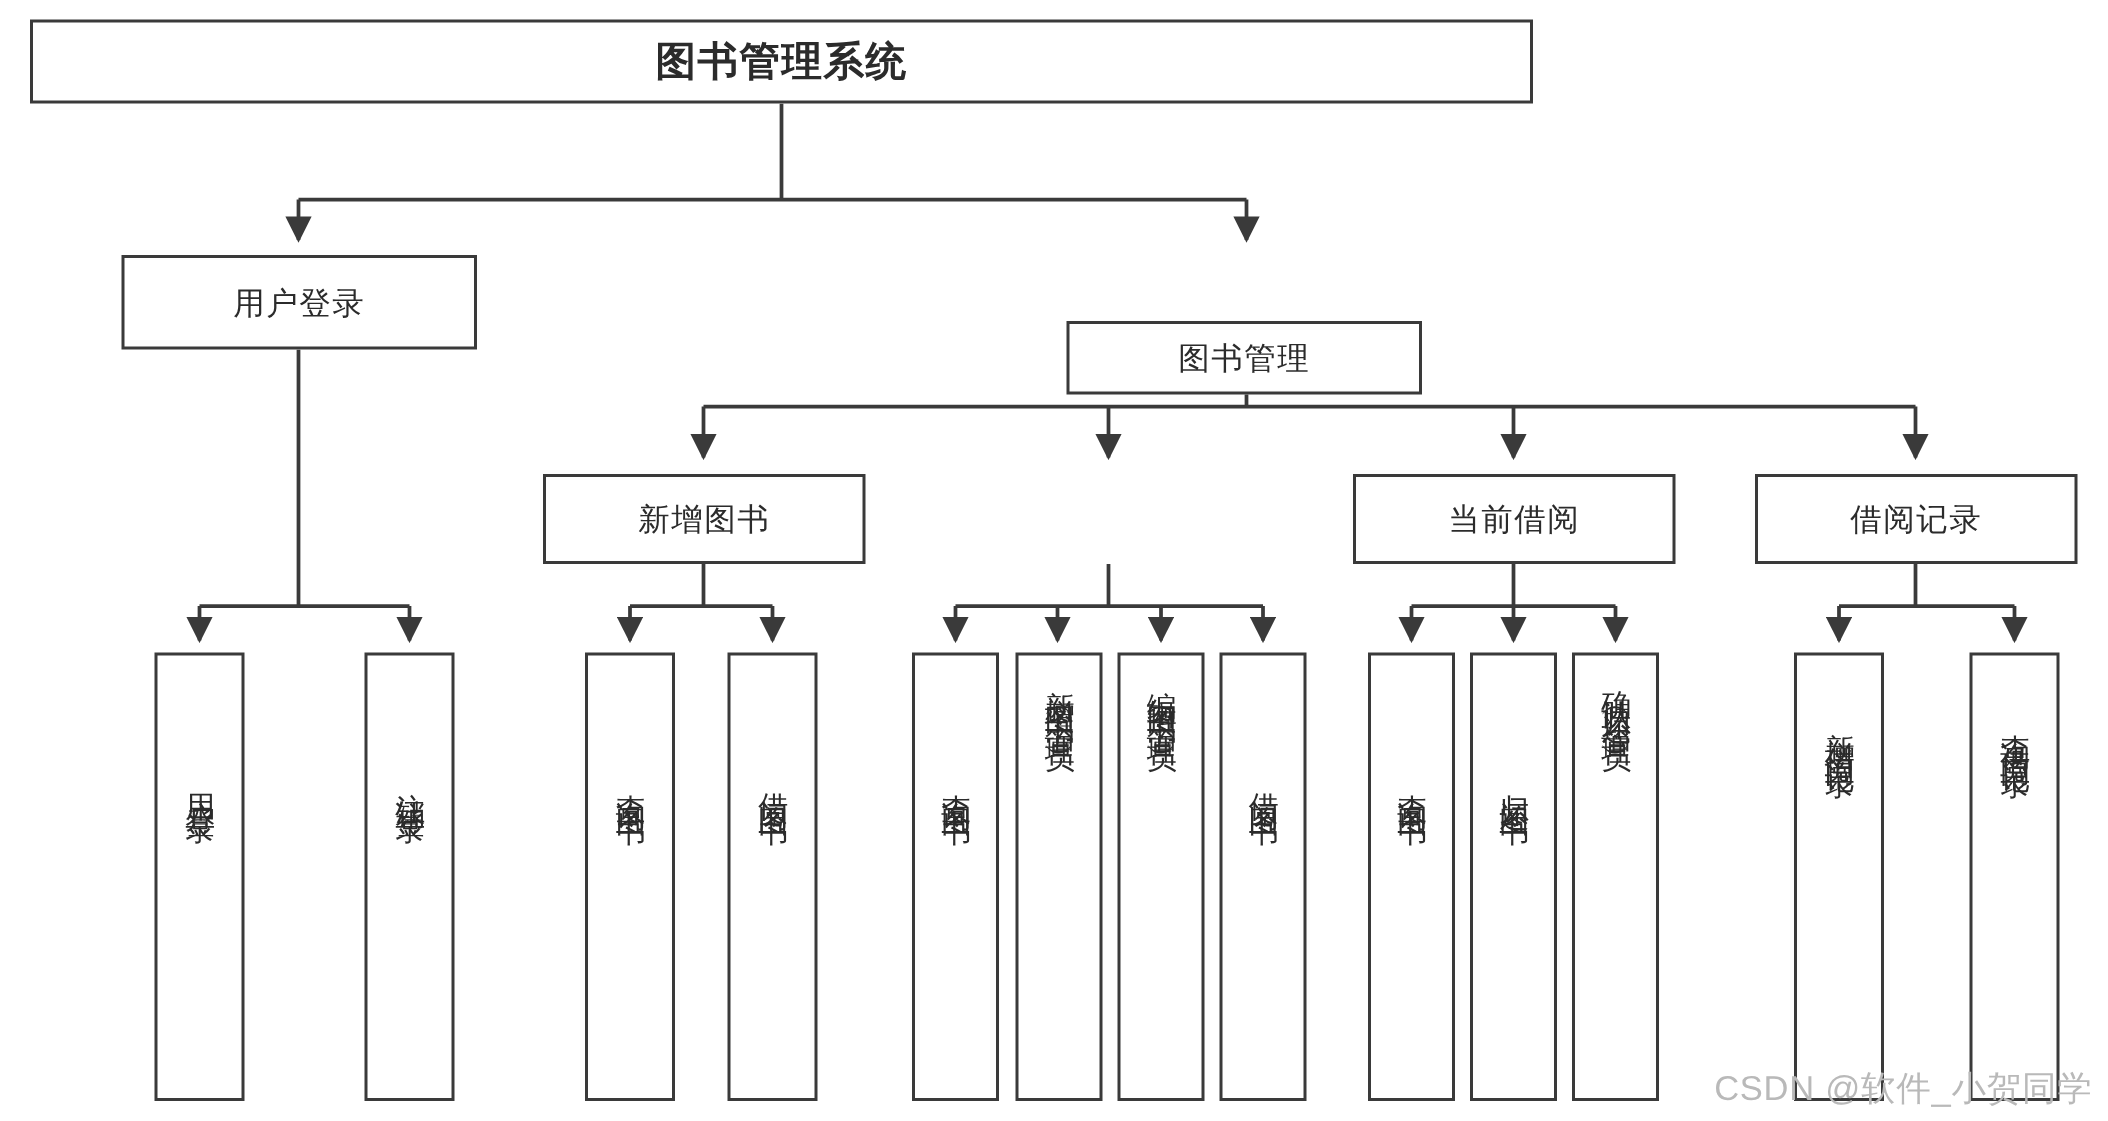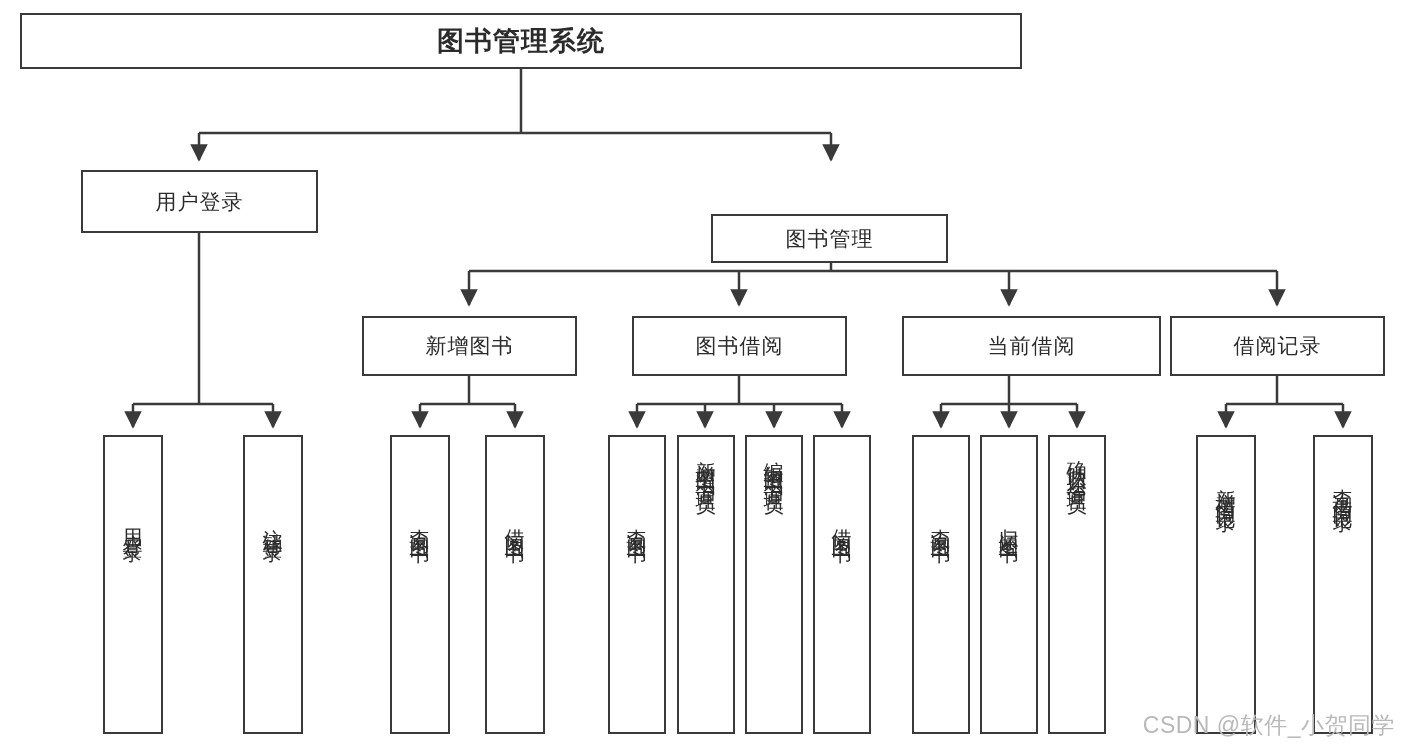--- a/index.html
+++ b/index.html
@@ -132,24 +132,21 @@
   <div class="node h" style="left:81px; top:170px; width:237px; height:63px;">
     <span>用户登录</span>
   </div>
   <div class="node h" style="left:711px; top:170px; width:237px; height:49px;margin-top:44px;">
     <span>图书管理</span>
   </div>
 
   <div class="node h" style="left:362px; top:316px; width:215px; height:60px;">
     <span>新增图书</span>
   </div>
-  <div class="node h" style="left:632px; top:316px; width:215px; height:60px;">
-    <span>图书借阅</span>
-  </div>
-  <div class="node h" style="left:902px; top:316px; width:259px; height:60px;text-align:right;">
+  <div class="node h" style="left:902px; top:316px; width:215px; height:60px;text-align:right;">
     <span>当前借阅</span>
   </div>
   <div class="node h" style="left:1170px; top:316px; width:215px; height:60px;align-items:center;">
     <span>借阅记录</span>
   </div>
 
   <div class="node v mid" style="left:103px; top:435px; width:60px; height:299px;">
     <span class="vtext">用户登录</span>
   </div>
   <div class="node v mid" style="left:243px; top:435px; width:60px; height:299px;">

